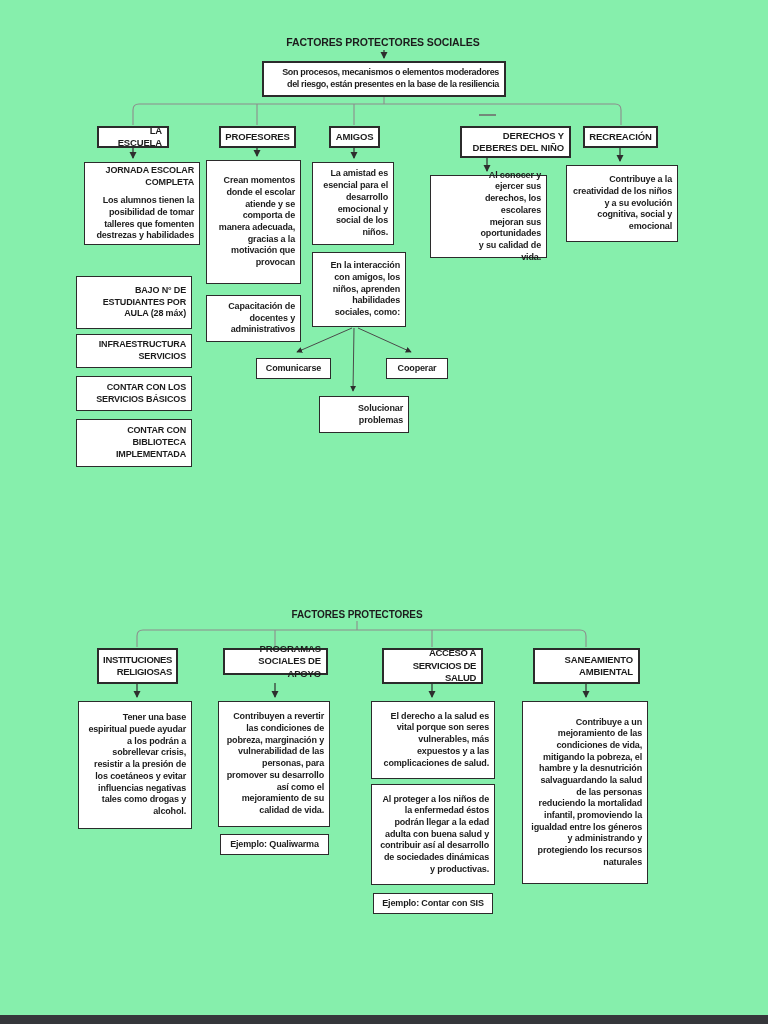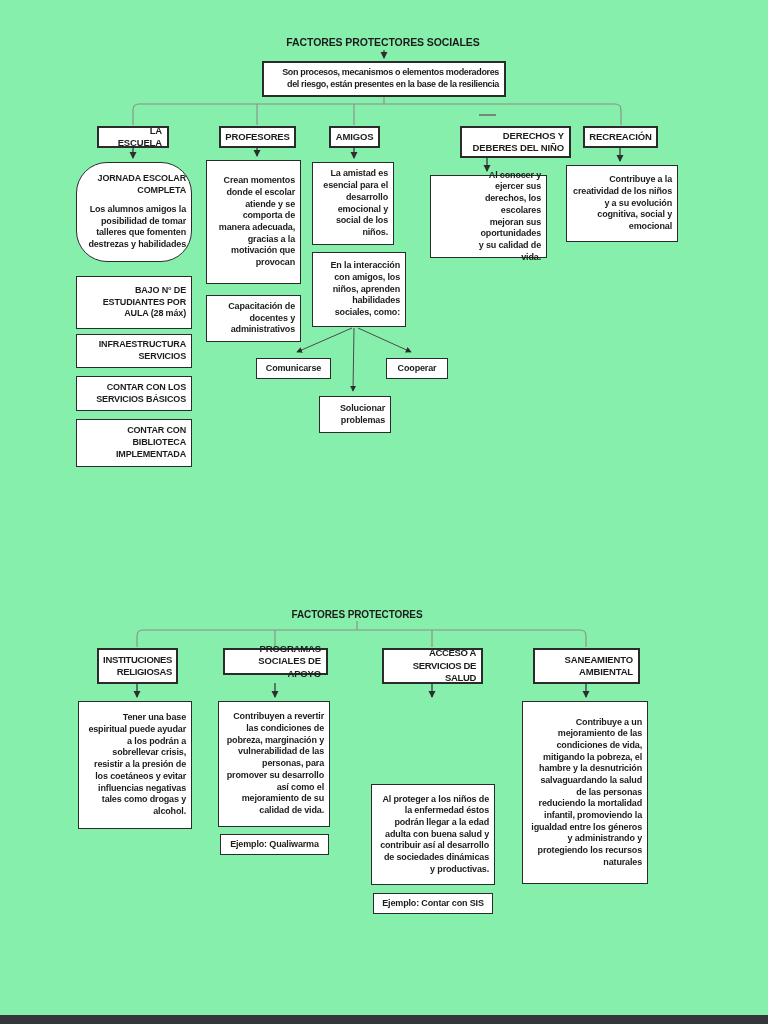--- a/index.html
+++ b/index.html
@@ -65,53 +65,54 @@
   <div class="diagram-title" style="left:233px; top:36px; width:300px;">FACTORES PROTECTORES SOCIALES</div>
 
   <div class="box tight" style="left:262px; top:61px; width:244px; height:36px; border-width:2px;">Son procesos, mecanismos o elementos moderadores del riesgo, están presentes en la base de la resiliencia</div>
 
   <div class="box hdr" style="left:97px; top:126px; width:72px; height:22px;">LA ESCUELA</div>
   <div class="box hdr" style="left:219px; top:126px; width:77px; height:22px;">PROFESORES</div>
   <div class="box hdr" style="left:329px; top:126px; width:51px; height:22px;">AMIGOS</div>
   <div class="box hdr" style="left:432px; top:126px; width:111px; height:32px;margin-left:28px;">DERECHOS Y DEBERES DEL NIÑO</div>
   <div class="box hdr" style="left:583px; top:126px; width:75px; height:22px;">RECREACIÓN</div>
 
-  <div class="box" style="left:76px; top:162px; width:116px; height:100px;border-radius:31px;">
+  <div class="box" style="left:84px; top:162px; width:116px; height:83px;">
     <span class="jornada-title">JORNADA ESCOLAR COMPLETA</span>
-    <span>Los alumnos amigos la posibilidad de tomar talleres que fomenten destrezas y habilidades</span>
+    <span>Los alumnos tienen la posibilidad de tomar talleres que fomenten destrezas y habilidades</span>
   </div>
   <div class="box" style="left:76px; top:276px; width:116px; height:53px;">BAJO N° DE ESTUDIANTES POR AULA (28 máx)</div>
   <div class="box" style="left:76px; top:334px; width:116px; height:34px;">INFRAESTRUCTURA SERVICIOS</div>
   <div class="box" style="left:76px; top:376px; width:116px; height:35px;">CONTAR CON LOS SERVICIOS BÁSICOS</div>
   <div class="box" style="left:76px; top:419px; width:116px; height:48px;">CONTAR CON BIBLIOTECA IMPLEMENTADA</div>
 
   <div class="box" style="left:206px; top:160px; width:95px; height:124px;">Crean momentos donde el escolar atiende y se comporta de manera adecuada, gracias a la motivación que provocan</div>
   <div class="box" style="left:206px; top:295px; width:95px; height:47px;">Capacitación de docentes y administrativos</div>
 
   <div class="box" style="left:312px; top:162px; width:82px; height:83px;">La amistad es esencial para el desarrollo emocional y social de los niños.</div>
   <div class="box" style="left:312px; top:252px; width:94px; height:75px;">En la interacción con amigos, los niños, aprenden habilidades sociales, como:</div>
   <div class="box" style="left:256px; top:358px; width:75px; height:21px;">Comunicarse</div>
   <div class="box" style="left:386px; top:358px; width:62px; height:21px;">Cooperar</div>
-  <div class="box" style="left:319px; top:396px; width:72px; height:37px;">Solucionar problemas</div>
+  <div class="box" style="left:319px; top:396px; width:90px; height:37px;">Solucionar problemas</div>
 
   <div class="box" style="left:430px; top:175px; width:117px; height:83px;padding-left:44px;">Al conocer y ejercer sus derechos, los escolares mejoran sus oportunidades y su calidad de vida.</div>
 
   <div class="box" style="left:566px; top:165px; width:112px; height:77px;">Contribuye a la creatividad de los niños y a su evolución cognitiva, social y emocional</div>
 
   <div class="diagram-title" style="left:257px; top:609px; width:200px; font-size:10px;">FACTORES PROTECTORES</div>
 
   <div class="box hdr tight" style="left:97px; top:648px; width:81px; height:36px;">INSTITUCIONES RELIGIOSAS</div>
   <div class="box hdr" style="left:223px; top:648px; width:105px; height:27px;">PROGRAMAS SOCIALES DE APOYO</div>
   <div class="box hdr tight" style="left:382px; top:648px; width:101px; height:36px;">ACCESO A SERVICIOS DE SALUD</div>
   <div class="box hdr" style="left:533px; top:648px; width:107px; height:36px;">SANEAMIENTO AMBIENTAL</div>
 
   <div class="box" style="left:78px; top:701px; width:114px; height:128px;">Tener una base espiritual puede ayudar a los podrán a sobrellevar crisis, resistir a la presión de los coetáneos y evitar influencias negativas tales como drogas y alcohol.</div>
 
   <div class="box" style="left:218px; top:701px; width:112px; height:126px;">Contribuyen a revertir las condiciones de pobreza, marginación y vulnerabilidad de las personas, para promover su desarrollo así como el mejoramiento de su calidad de vida.</div>
   <div class="box" style="left:220px; top:834px; width:109px; height:21px;">Ejemplo: Qualiwarma</div>
 
+  <div class="box" style="left:371px; top:701px; width:124px; height:78px;">El derecho a la salud es vital porque son seres vulnerables, más expuestos y a las complicaciones de salud.</div>
   <div class="box" style="left:371px; top:784px; width:124px; height:101px;">Al proteger a los niños de la enfermedad éstos podrán llegar a la edad adulta con buena salud y contribuir así al desarrollo de sociedades dinámicas y productivas.</div>
   <div class="box" style="left:373px; top:893px; width:120px; height:21px;">Ejemplo: Contar con SIS</div>
 
   <div class="box" style="left:522px; top:701px; width:126px; height:183px;">Contribuye a un mejoramiento de las condiciones de vida, mitigando la pobreza, el hambre y la desnutrición salvaguardando la salud de las personas reduciendo la mortalidad infantil, promoviendo la igualdad entre los géneros y administrando y protegiendo los recursos naturales</div>
 
   <div class="footer-bar"></div>
 </div>
 
 </body></html>

